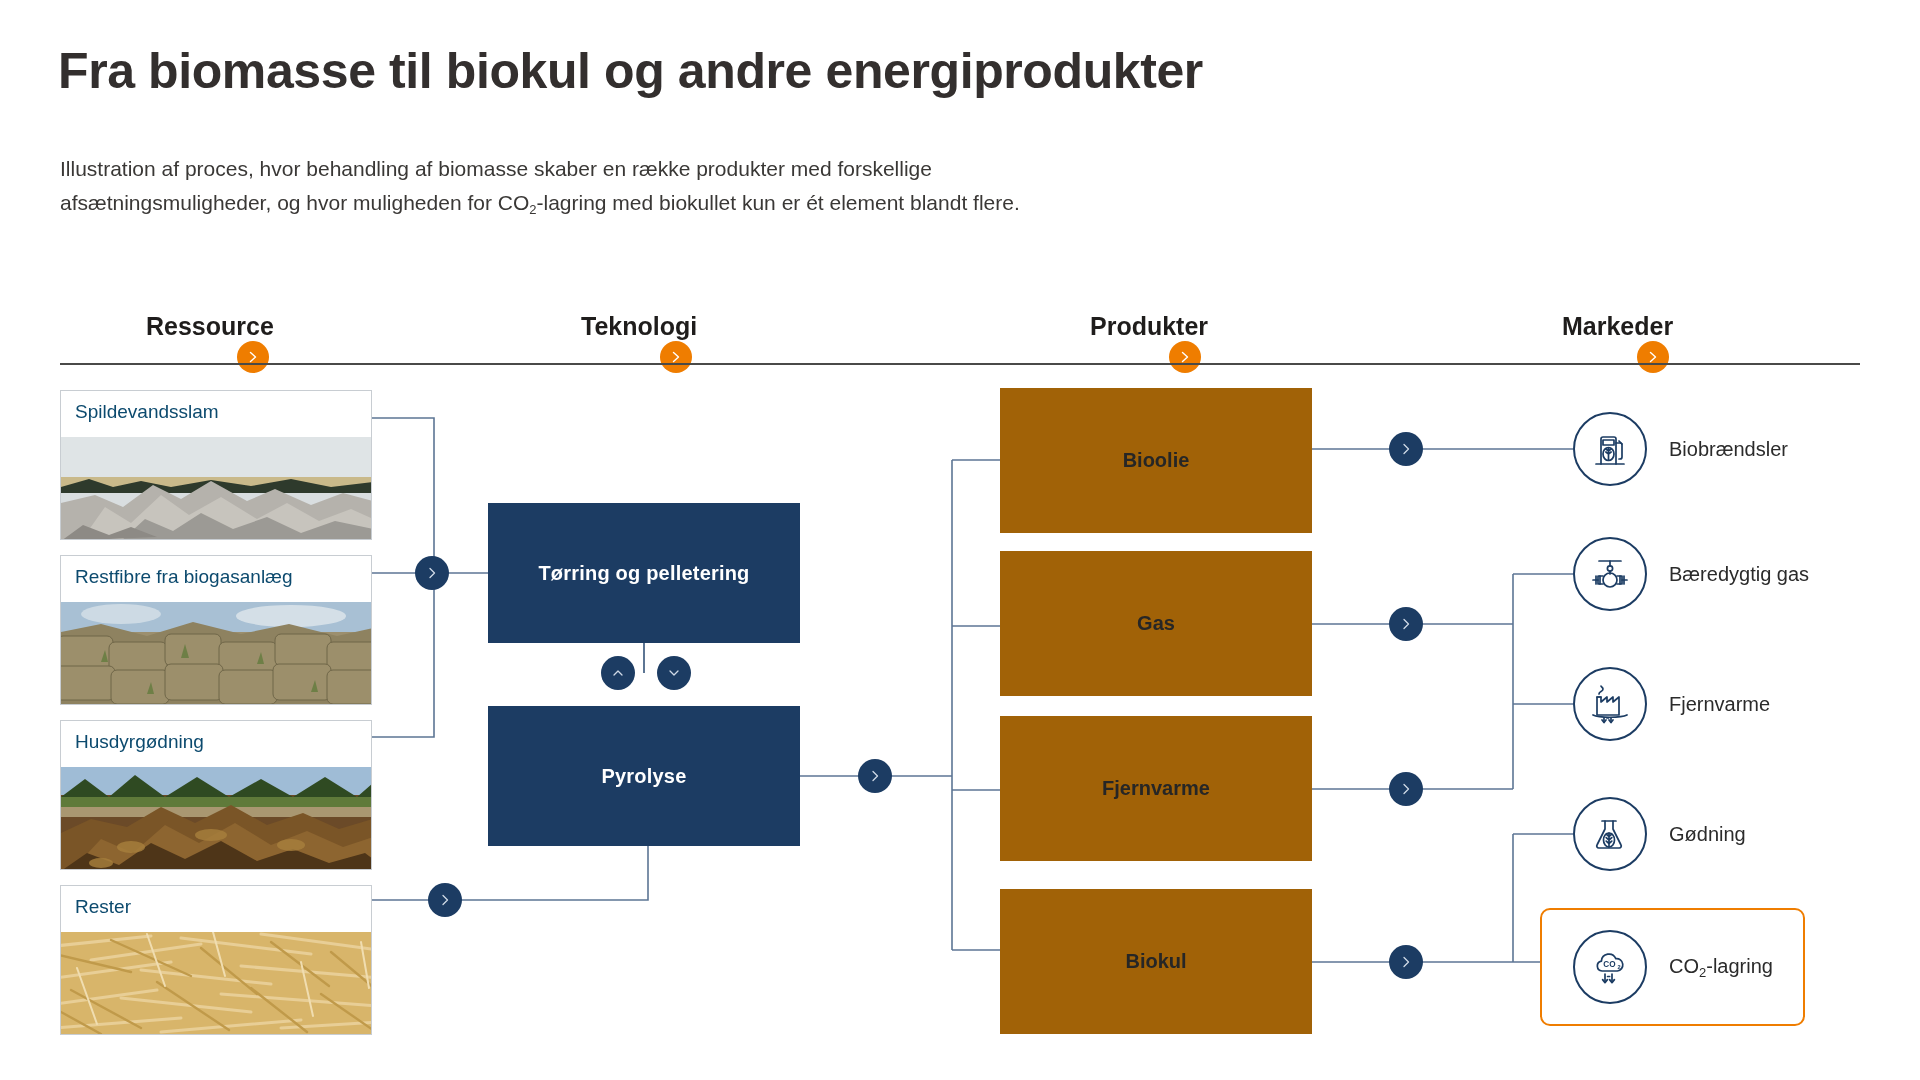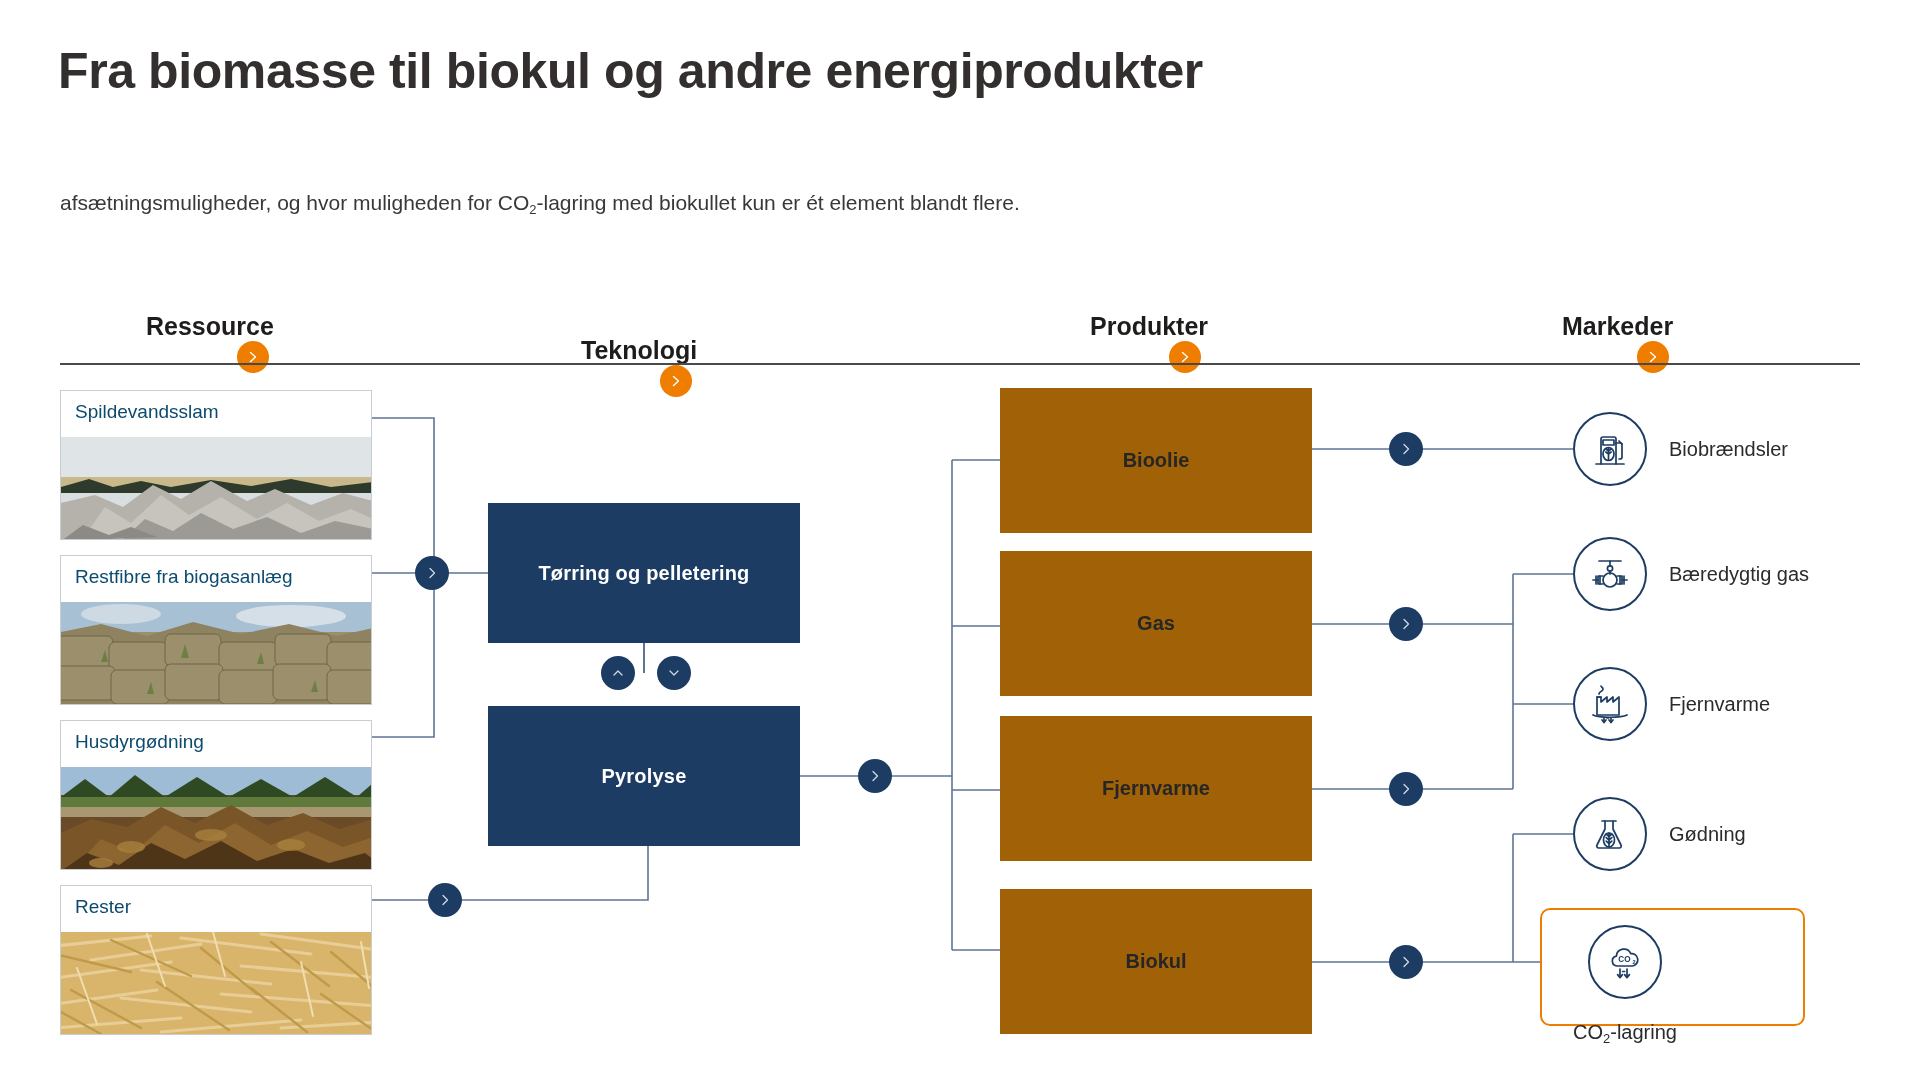--- a/index.html
+++ b/index.html
@@ -100,34 +100,34 @@
     position:absolute; border:2px solid #ef7d00; border-radius:10px;
     background:#fff;
   }
 </style>
 </head>
 <body>
 
 <div id="page-title">Fra biomasse til biokul og andre energiprodukter</div>
 
 <div id="subtitle">
-  <br>
+  <span>Illustration af proces, hvor behandling af biomasse skaber en række produkter med forskellige</span><br>
   <span>afsætningsmuligheder, og hvor muligheden for CO</span><sub>2</sub><span>-lagring med biokullet kun er ét element blandt flere.</span>
 </div>
 
 <div class="col-head" style="left:146px;">
   <span class="htxt">Ressource</span>
   <span class="chev-badge" style="margin-left:86px;">
     <svg width="14" height="14" viewBox="0 0 14 14">
         <polyline points="4.5,2.5 9.5,7 4.5,11.5" fill="none" stroke="#ffffff" stroke-width="1.4" stroke-linecap="round" stroke-linejoin="round"></polyline>
       </svg>
   </span>
 </div>
 
-<div class="col-head" style="left:581px;margin-top:24px;">
+<div class="col-head" style="left:581px;">
   <span class="htxt">Teknologi</span>
   <span class="chev-badge" style="margin-left:74px;">
     <svg width="14" height="14" viewBox="0 0 14 14">
         <polyline points="4.5,2.5 9.5,7 4.5,11.5" fill="none" stroke="#ffffff" stroke-width="1.4" stroke-linecap="round" stroke-linejoin="round"></polyline>
       </svg>
   </span>
 </div>
 
 <div class="col-head" style="left:1054px;margin-left:36px;">
   <span class="htxt">Produkter</span>
@@ -432,21 +432,21 @@
       <path d="M17,9 v8 L9,33 a2,2 0 0 0 1.8,3 h20.4 a2,2 0 0 0 1.8,-3 L25,17 V9"></path>
       <ellipse cx="21" cy="28" rx="5.5" ry="7"></ellipse>
       <path d="M21,35 V21 M21,24.5 l2.8,-2.4 M21,28 l2.8,-2.4 M21,31.5 l2.8,-2.4 M21,24.5 l-2.8,-2.4 M21,28 l-2.8,-2.4 M21,31.5 l-2.8,-2.4"></path>
     </svg>
   </span>
   <span class="mkt-label">Gødning</span>
 </div>
 
 <div id="mkt-highlight" style="left:1540px; top:908px; width:265px; height:118px;"></div>
 
-<div class="mkt-row" style="left:1573px; top:925px;flex-direction:column;">
+<div class="mkt-row" style="left:1573px; top:925px;">
   <span class="mkt-icon">
     <svg width="46" height="46" viewBox="0 0 46 46" fill="none" stroke="#1c3c63" stroke-width="1.7" stroke-linecap="round" stroke-linejoin="round">
       <path d="M15,27 a5,5 0 0 1 -0.6,-9.9 a7.5,7.5 0 0 1 14.4,-2.4 a5.6,5.6 0 0 1 1.6,12.3 z"></path>
       <text x="22.5" y="23" font-family="Liberation Sans, sans-serif" font-size="8.2" font-weight="700" fill="#1c3c63" stroke="none" text-anchor="middle">CO</text>
       <text x="30.5" y="25" font-family="Liberation Sans, sans-serif" font-size="5.6" font-weight="700" fill="#1c3c63" stroke="none">2</text>
       <path d="M18,30 v8 M25,30 v8"></path>
       <path d="M15.6,35.6 L18,38.6 L20.4,35.6 M22.6,35.6 L25,38.6 L27.4,35.6"></path>
       <path d="M20.6,32.5 h2"></path>
     </svg>
   </span>

